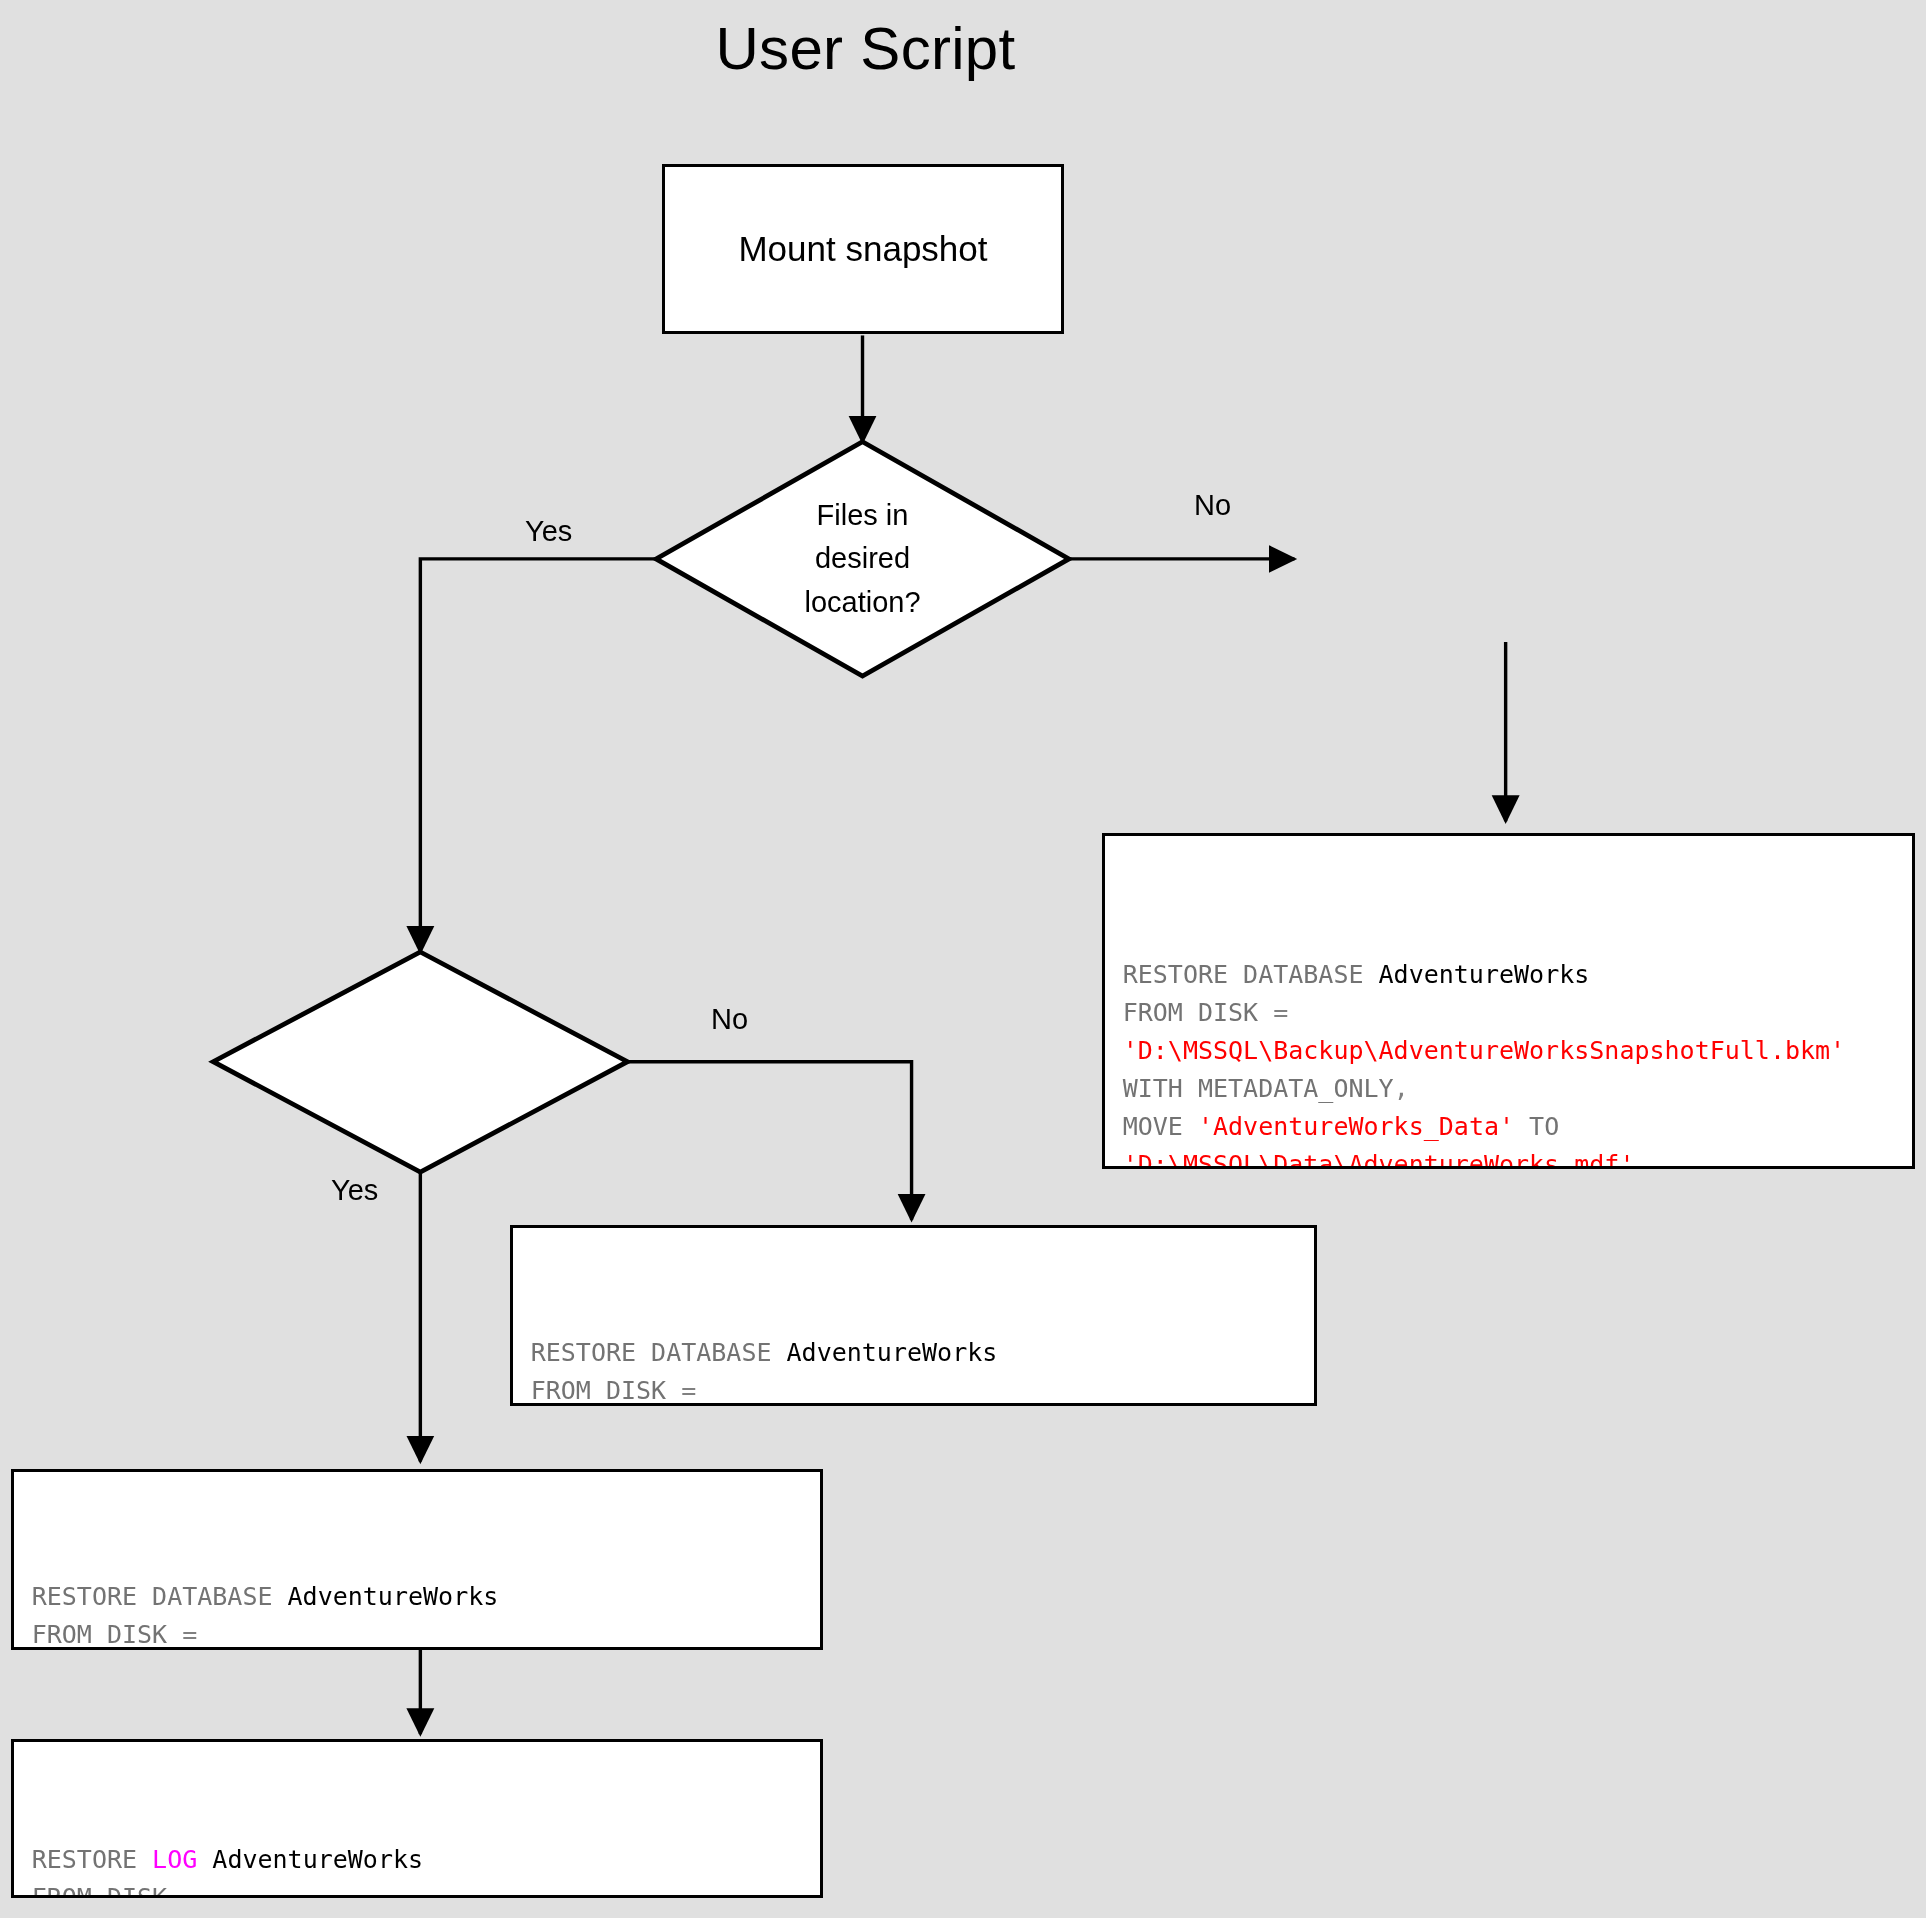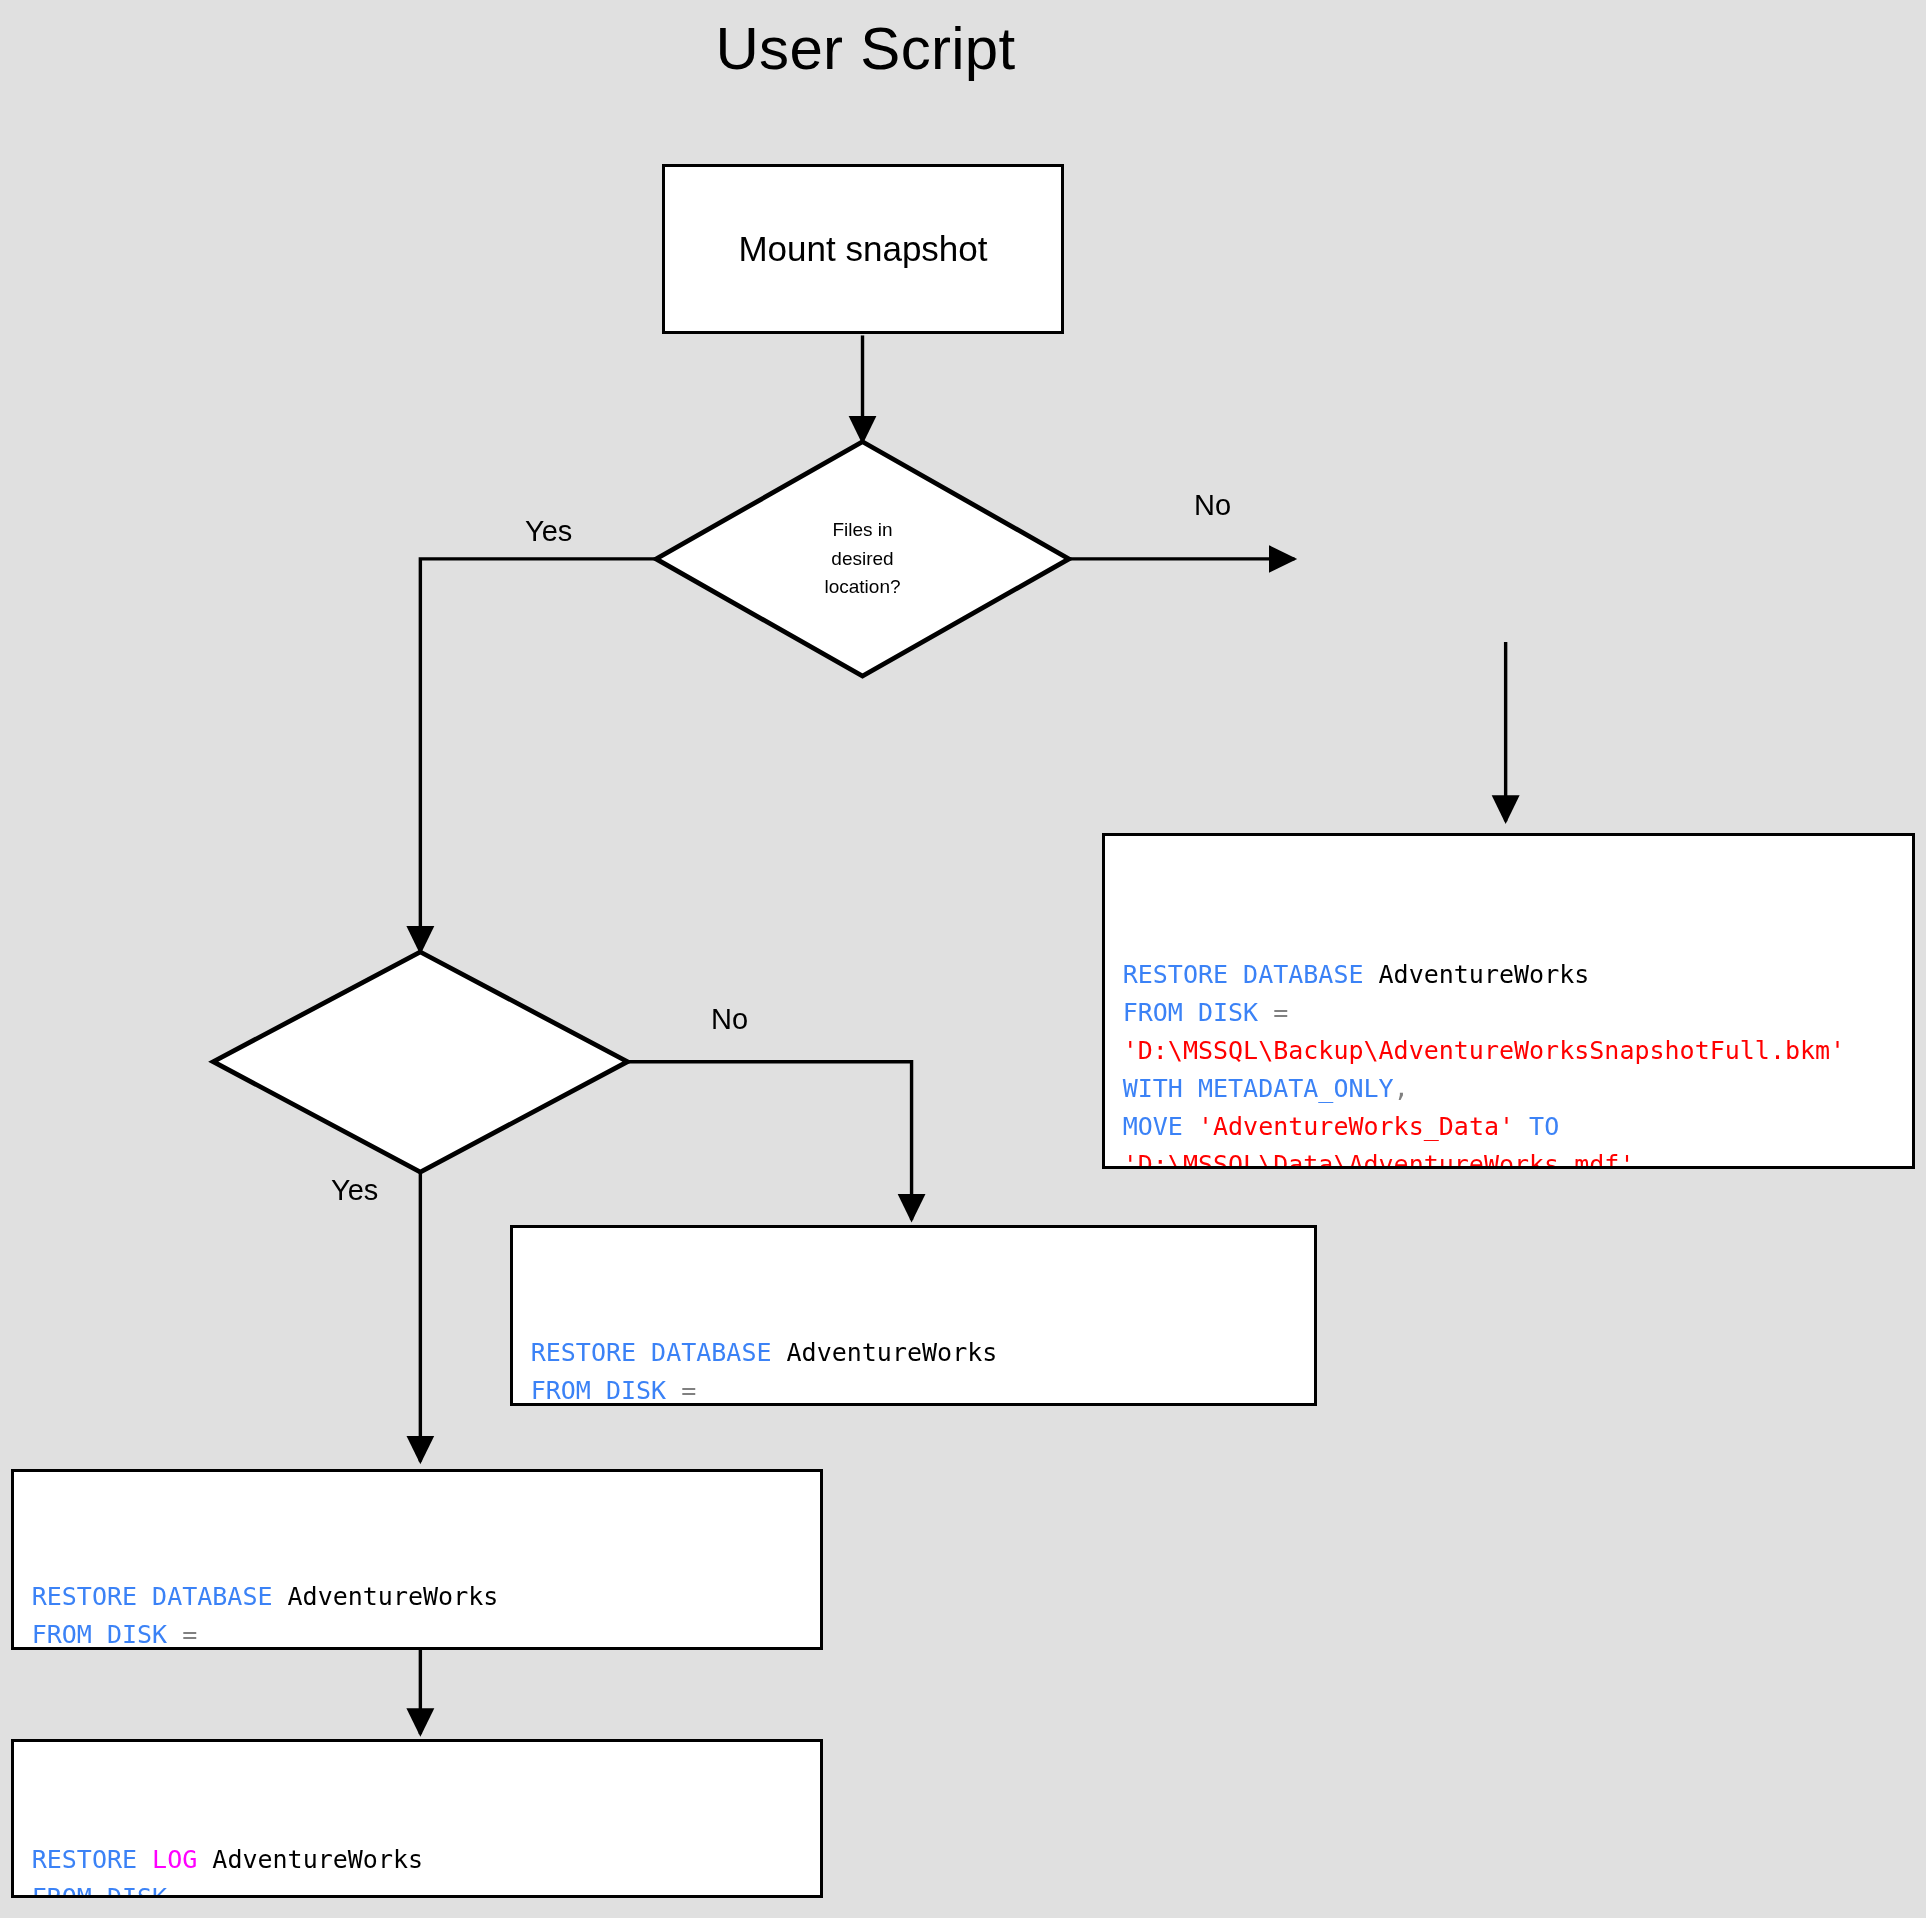--- a/index.html
+++ b/index.html
@@ -62,21 +62,21 @@
   .decision {
     position: absolute;
     display: flex;
     align-items: center;
     justify-content: center;
   }
   .decision .dlabel {
     position: relative;
     z-index: 2;
     text-align: center;
-    font-size: 19px;
+    font-size: 29px;
     line-height: 1.5;
     color: #000000;
     font-family: "Liberation Sans", sans-serif;
     pointer-events: none;
   }
 
   
   .code-box {
     position: absolute;
     background: #ffffff;
@@ -85,21 +85,21 @@
     font-family: "DejaVu Sans Mono", monospace;
     font-size: 25px;
     line-height: 1.52;
     white-space: pre;
     color: #000000;
     overflow: hidden;
   }
   .code-inner {
     padding-left: 17.7px;
   }
-  .kw   { color: #3b82f6; }
+  .kw   { color: #737373; }
   .log  { color: #ff00ff; }
   .str  { color: #ff0000; }
   .pun  { color: #808080; }
   .ident{ color: #000000; }
 
   
   .edge-label {
     position: absolute;
     font-size: 29px;
     color: #000000;

